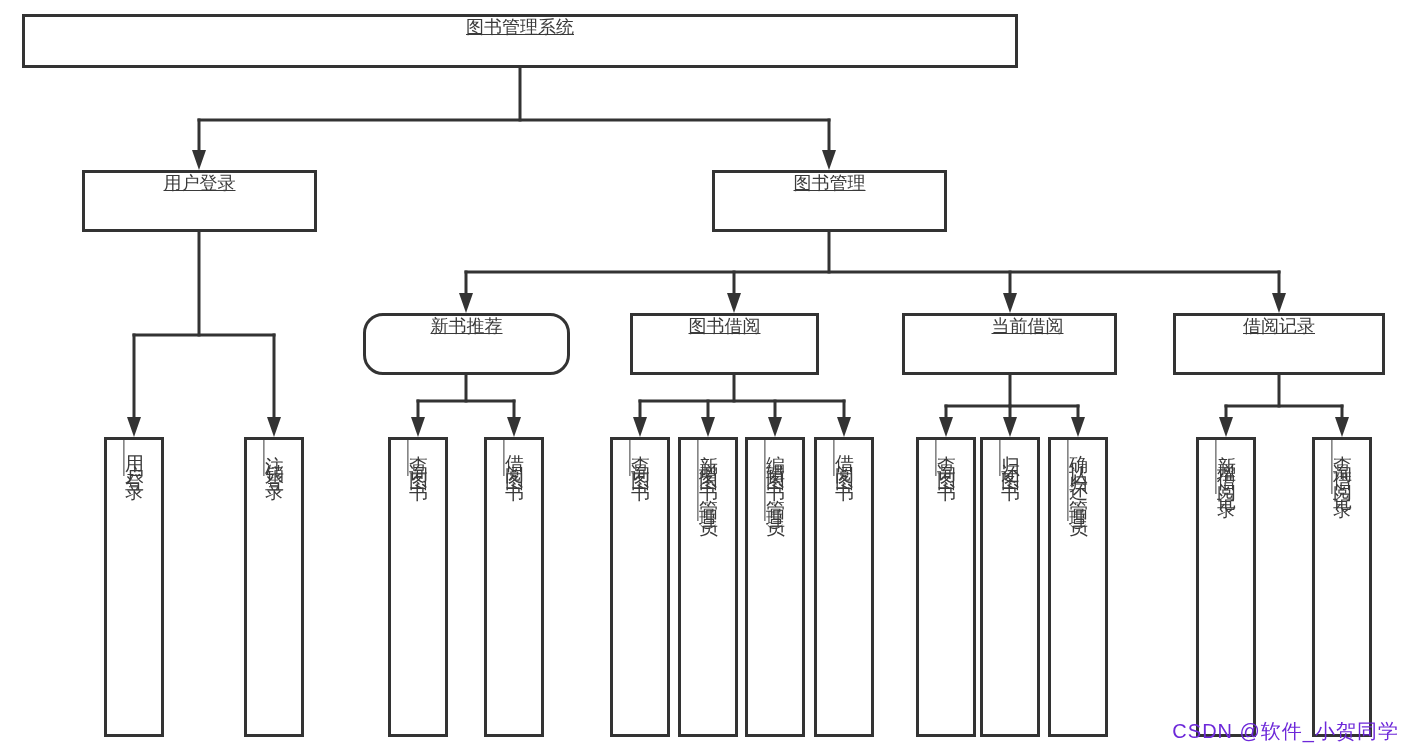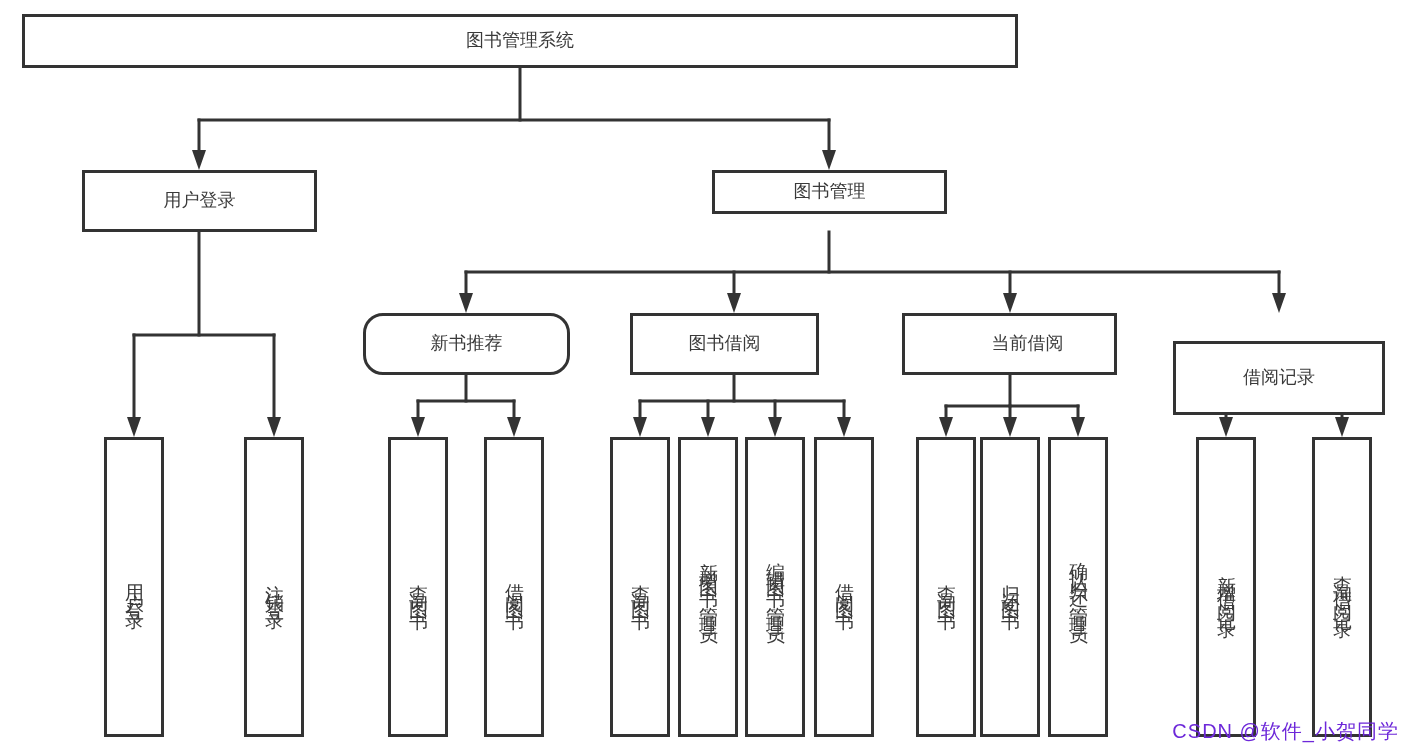--- a/index.html
+++ b/index.html
@@ -22,27 +22,28 @@
     width: 1405px;
     height: 747px;
     pointer-events: none;
   }
   .node {
     position: absolute;
     box-sizing: border-box;
     border: 3px solid #333333;
     background: #ffffff;
     display: flex;
-    align-items: center;
+    align-items: flex-start;
     justify-content: center;
     color: #3a3a3a;
     font-size: 18px;
     text-align: center;
     line-height: 1.2;
     z-index: 2;
+    text-decoration: underline;
   }
   .node span {
     display: block;
     white-space: nowrap;
   }
   .node.vertical span {
     writing-mode: vertical-rl;
     text-orientation: mixed;
     font-size: 19px;
     letter-spacing: 9px;
@@ -131,33 +132,33 @@
         <polygon points="1335,417 1349,417 1342,437" fill="#333333"></polygon>
       </g>
     </svg>
   <div id="watermark">CSDN @软件_小贺同学</div>
 <div class="node" style="left: 22px; top: 14px; width: 996px; height: 54px; border-color: rgb(51, 51, 51); color: rgb(58, 58, 58);">
       <span>图书管理系统</span>
     </div>
     <div class="node" style="left: 82px; top: 170px; width: 235px; height: 62px; border-color: rgb(51, 51, 51); color: rgb(58, 58, 58);">
       <span>用户登录</span>
     </div>
-    <div class="node" style="left: 712px; top: 170px; width: 235px; height: 44px; border-color: rgb(51, 51, 51); color: rgb(58, 58, 58);">
+    <div class="node" style="left: 712px; top: 170px; width: 235px; height: 62px; border-color: rgb(51, 51, 51); color: rgb(58, 58, 58);">
       <span>图书管理</span>
     </div>
     <div class="node" style="left: 363px; top: 313px; width: 207px; height: 62px; border-color: rgb(51, 51, 51); color: rgb(58, 58, 58); border-radius: 20px;">
       <span>新书推荐</span>
     </div>
     <div class="node" style="left: 630px; top: 313px; width: 189px; height: 62px; border-color: rgb(51, 51, 51); color: rgb(58, 58, 58);">
       <span>图书借阅</span>
     </div>
     <div class="node" style="left: 902px; top: 313px; width: 215px; height: 62px; border-color: rgb(51, 51, 51); color: rgb(58, 58, 58); padding-left: 36px;">
       <span>当前借阅</span>
     </div>
-    <div class="node" style="left: 1173px; top: 313px; width: 212px; height: 74px; border-color: rgb(51, 51, 51); color: rgb(58, 58, 58); margin-top: 28px;">
+    <div class="node" style="left: 1173px; top: 313px; width: 212px; height: 62px; border-color: rgb(51, 51, 51); color: rgb(58, 58, 58);">
       <span>借阅记录</span>
     </div>
     <div class="node vertical" style="left: 104px; top: 437px; width: 60px; height: 300px; border-color: rgb(51, 51, 51); color: rgb(58, 58, 58);">
       <span>用户登录</span>
     </div>
     <div class="node vertical" style="left: 244px; top: 437px; width: 60px; height: 300px; border-color: rgb(51, 51, 51); color: rgb(58, 58, 58);">
       <span>注销登录</span>
     </div>
     <div class="node vertical" style="left: 388px; top: 437px; width: 60px; height: 300px; border-color: rgb(51, 51, 51); color: rgb(58, 58, 58);">
       <span>查询图书</span>

